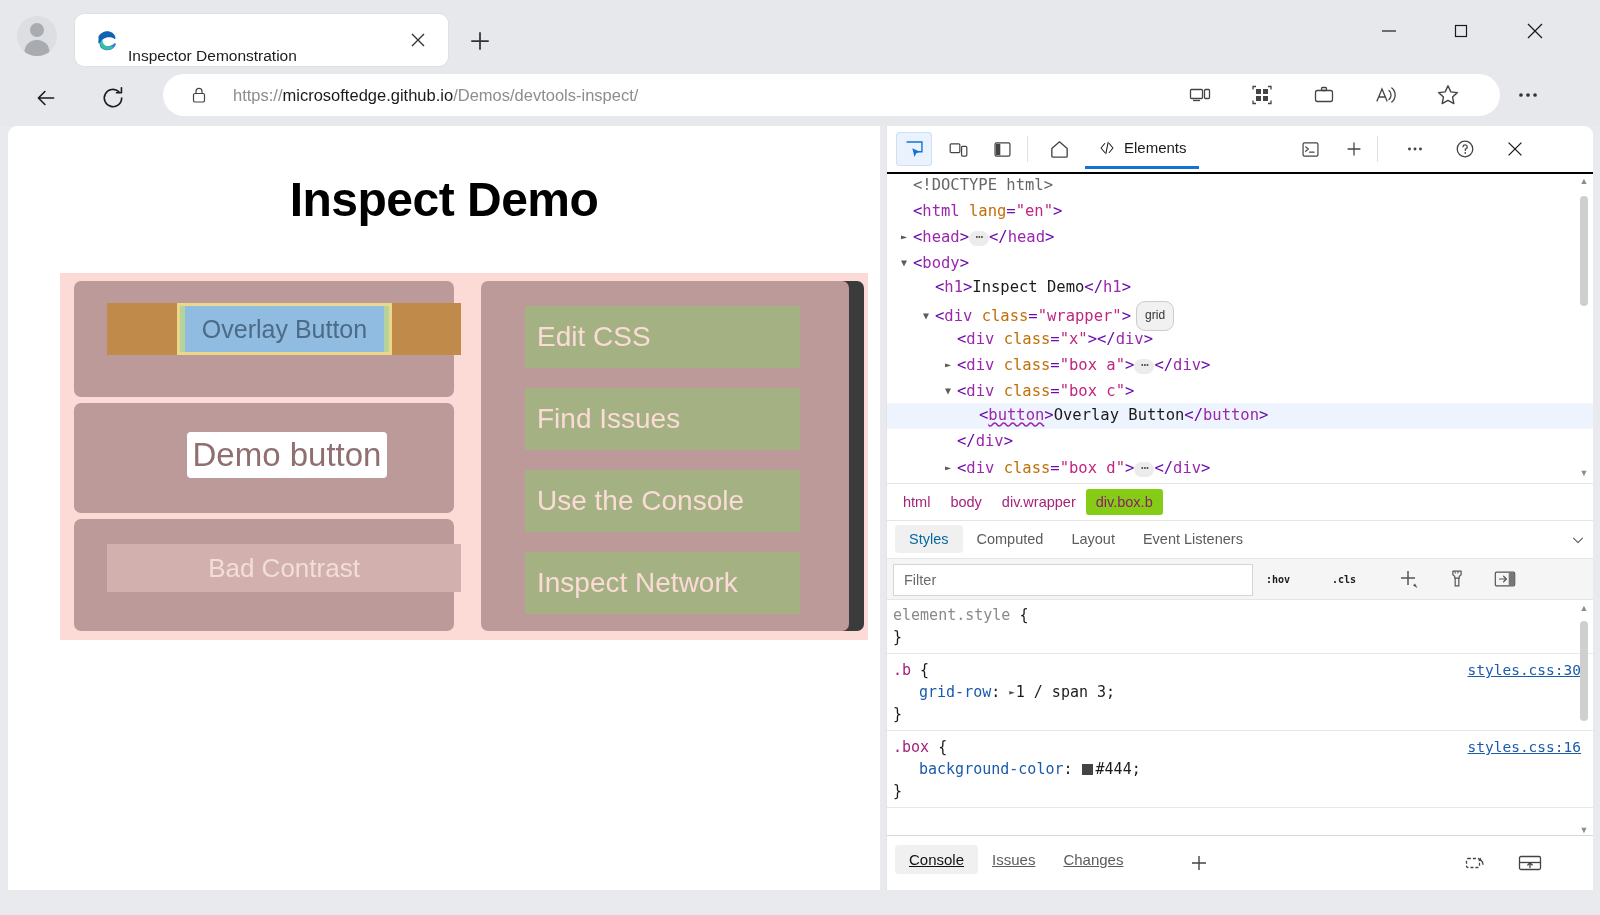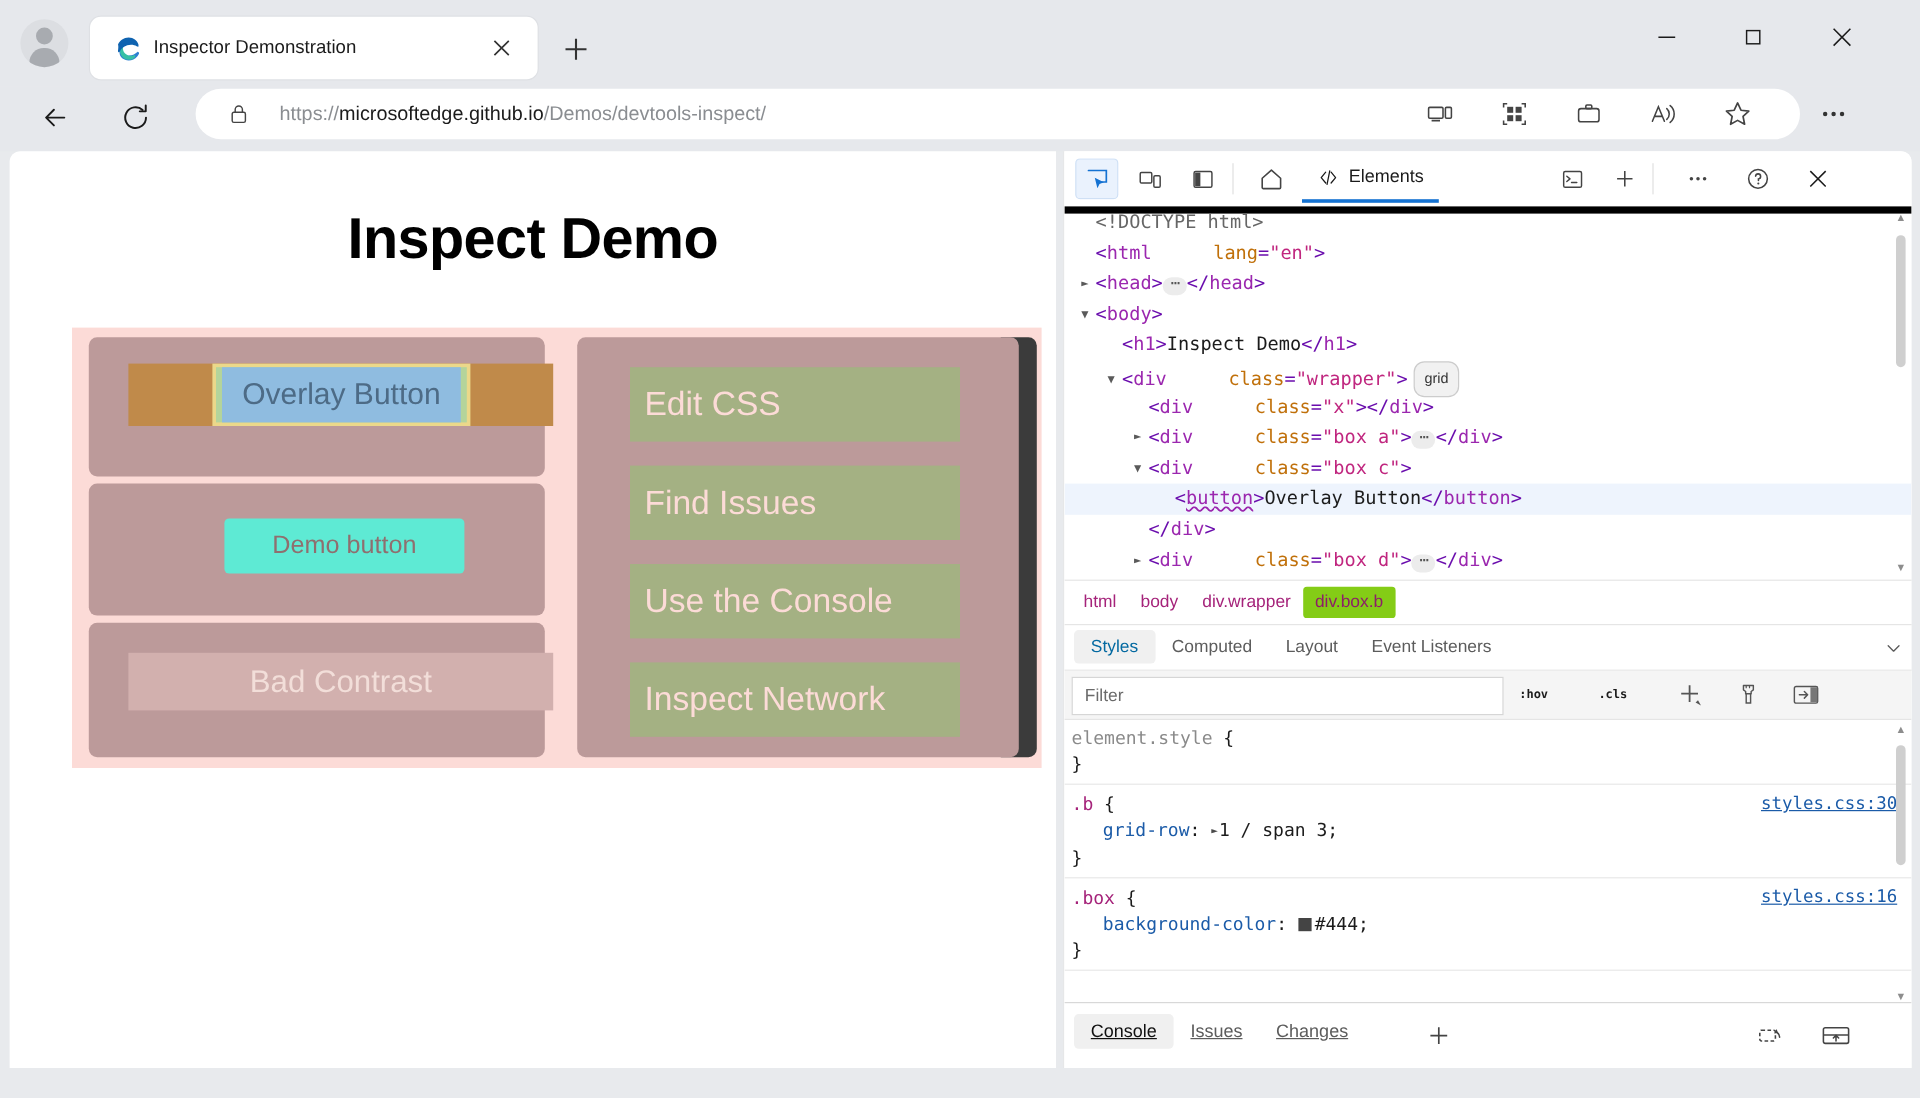--- a/index.html
+++ b/index.html
@@ -17,21 +17,21 @@
     display:flex;align-items:center;justify-content:center;}
   .profile-av{width:40px;height:40px;border-radius:50%;background:#dcdee2;position:relative;overflow:hidden;}
   .profile-av::before{content:"";position:absolute;left:50%;top:7px;transform:translateX(-50%);
     width:14px;height:14px;border-radius:50%;background:#a8abb0;}
   .profile-av::after{content:"";position:absolute;left:50%;top:24px;transform:translateX(-50%);
     width:25px;height:18px;border-radius:12px 12px 0 0;background:#a8abb0;}
 
   .tab{position:absolute;left:75px;top:14px;width:373px;height:52px;background:#fff;
     border-radius:9px 9px 9px 9px;box-shadow:0 0 0 1px rgba(0,0,0,.03);}
   .tab-favicon{position:absolute;left:20px;top:15px;width:23px;height:23px;}
-  .tab-title{position:absolute;left:53px;top:0;height:52px;line-height:52px;font-size:15.5px;color:#1b1b1b;
+  .tab-title{position:absolute;left:53px;top:16px;height:52px;line-height:52px;font-size:15.5px;color:#1b1b1b;
     white-space:nowrap;overflow:hidden;max-width:270px;}
   .tab-close{position:absolute;right:18px;top:14px;width:24px;height:24px;}
   .newtab{position:absolute;left:465px;top:26px;width:30px;height:30px;}
 
   .winbtn{position:absolute;top:8px;width:46px;height:46px;display:flex;align-items:center;justify-content:center;}
   .winmin{right:188px;}
   .winmax{right:116px;}
   .winclose{right:42px;}
 
   
@@ -60,58 +60,58 @@
   .boxB{height:110px;position:relative;}
   .boxC{height:112px;position:relative;}
   .colB{width:387px;position:relative;}
   .box-d{position:absolute;left:0;top:8px;width:368px;height:350px;background:#bc9a9a;border-radius:7px;}
   .dark-strip{position:absolute;left:353px;top:8px;width:30px;height:350px;background:#3b3b3b;border-radius:0 7px 7px 0;}
   .greenbtn{position:absolute;left:44px;width:275px;height:62px;background:#a4b183;
     color:#fcdbd7;font-size:28px;display:flex;align-items:center;padding-left:12px;box-sizing:border-box;}
   .gb1{top:25px;} .gb2{top:107px;} .gb3{top:189px;} .gb4{top:271px;}
 
   
-  .demo-btn{position:absolute;left:113px;top:29px;width:200px;height:46px;background:#5eead4;
-    border-radius:4px;color:#8f6f6f;font-size:21px;display:flex;align-items:center;justify-content:center;}
+  .demo-btn{position:absolute;left:113px;top:29px;width:200px;height:46px;background:#ffffff;
+    border-radius:4px;color:#8f6f6f;font-size:33px;display:flex;align-items:center;justify-content:center;}
   .badcontrast-btn{position:absolute;left:33px;top:25px;width:354px;height:48px;background:#d2b0ae;
     color:#f2ded9;font-size:26px;display:flex;align-items:center;justify-content:center;}
 
   
   .ov-margin{position:absolute;left:33px;top:22px;width:354px;height:52px;background:#c08a4a;}
   .ov-border{position:absolute;left:103px;top:22px;width:215px;height:52px;background:#ebd88a;}
   .ov-padding{position:absolute;left:106px;top:25px;width:209px;height:46px;background:#b4d49b;}
   .ov-content{position:absolute;left:111px;top:25px;width:199px;height:46px;background:#8fbce0;}
   .ov-label{position:absolute;left:111px;top:25px;width:199px;height:46px;
     display:flex;align-items:center;justify-content:center;color:#4d6b86;font-size:25px;}
 
   
   .devtools{position:absolute;left:886px;top:126px;width:706px;height:764px;background:#fff;
     border-radius:0 9px 0 0;overflow:hidden;border-left:1px solid #e3e3e3;}
-  .dt-toolbar{position:absolute;left:0;top:0;width:706px;height:46px;background:#fff;border-bottom:6px solid #000000;}
+  .dt-toolbar{position:absolute;left:0;top:0;width:706px;height:46px;background:#fff;border-bottom:2px solid #000000;}
   .dt-tb-btn{position:absolute;top:6px;width:36px;height:34px;display:flex;align-items:center;justify-content:center;border-radius:4px;}
   .dt-inspect{left:9px;background:#eaf2fd;box-shadow:inset 0 0 0 1px #cfe0f5;}
   .dt-device{left:53px;}
   .dt-dock{left:97px;}
   .dt-sep{position:absolute;left:140px;top:10px;width:1px;height:26px;background:#e0e0e0;}
   .dt-home{left:154px;}
   .dt-tab-elements{position:absolute;left:198px;top:3px;height:40px;padding:0 12px;display:flex;align-items:center;gap:7px;
     font-size:15px;color:#1b1b1b;border-bottom:3px solid #1472d2;box-sizing:border-box;}
   .dt-console-icon{left:405px;}
   .dt-plus{left:449px;}
   .dt-sep2{position:absolute;left:490px;top:10px;width:1px;height:26px;background:#e0e0e0;}
   .dt-more{left:510px;}
   .dt-help{left:560px;}
   .dt-close{left:610px;}
 
   
   .dom{position:absolute;left:0;top:47px;width:706px;height:310px;overflow:hidden;
     font-family:"DejaVu Sans Mono", monospace;font-size:15.5px;line-height:25.6px;color:#1b1b1b;}
   .dom-row{position:relative;height:25.6px;white-space:nowrap;padding-left:14px;}
   .dom-row.sel{background:#eef4fd;}
-  .tg{color:#9b27af;} .at{color:#c0700a;margin-left:42px;} .av{color:#c0267f;}
+  .tg{color:#9b27af;} .at{color:#c0700a;} .av{color:#c0267f;}
   .br{color:#6a0dad;} .txt{color:#1b1b1b;} .doct{color:#666;}
   .arrow{display:inline-block;width:12px;color:#5a5a5a;font-size:10px;vertical-align:2px;}
   .ellip{display:inline-block;width:20px;height:15px;line-height:11px;text-align:center;background:#ececec;
     border-radius:8px;font-size:13px;color:#555;vertical-align:1px;letter-spacing:-1px;}
   .gridbadge{display:inline-block;padding:1px 8px;background:#f1f1f1;border:1px solid #ccc;border-radius:9px;
     font-size:12px;font-family:"Liberation Sans",sans-serif;color:#333;vertical-align:2px;margin-left:5px;}
   .squig{border-bottom:2px wavy #9b27af;text-decoration:underline wavy #9b27af;text-decoration-skip-ink:none;}
 
   .dom-scroll{position:absolute;right:2px;top:48px;width:14px;height:306px;}
   .dom-scroll .sb-up,.dom-scroll .sb-dn{position:absolute;left:0;width:14px;height:14px;display:flex;align-items:center;justify-content:center;color:#8d8d8d;font-size:9px;}

